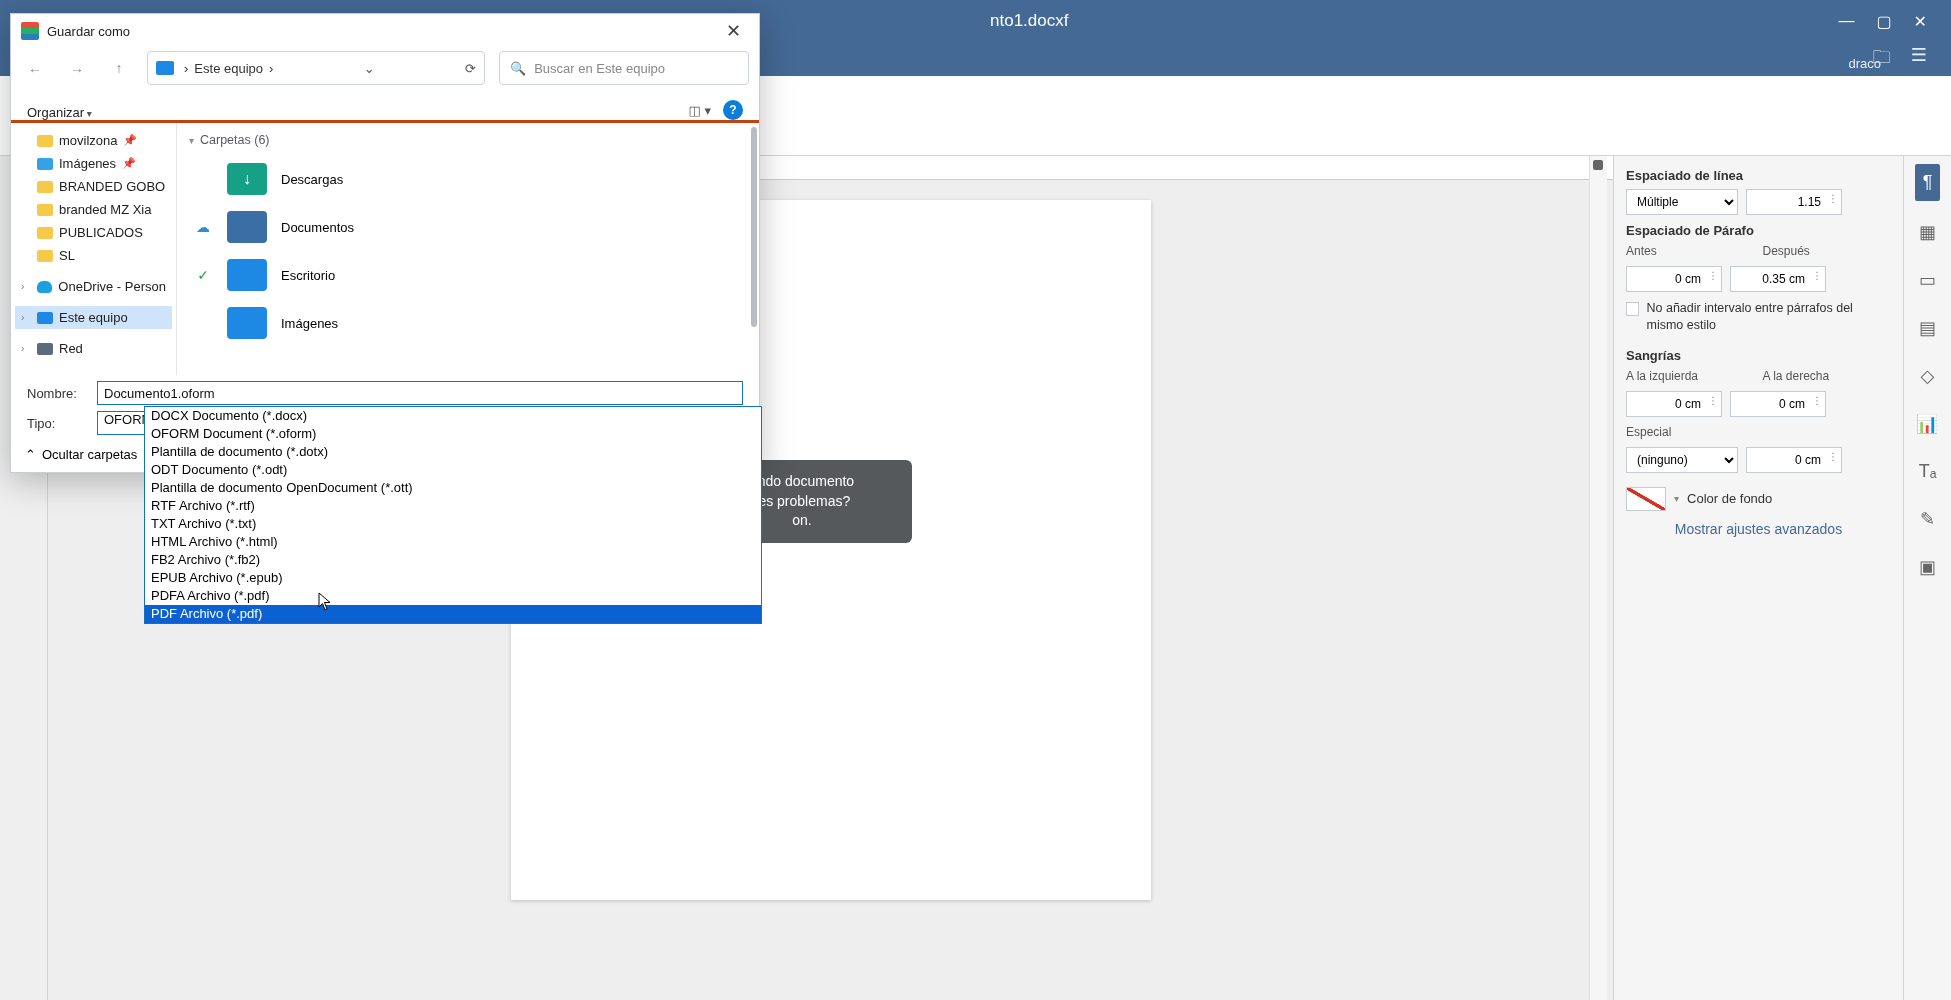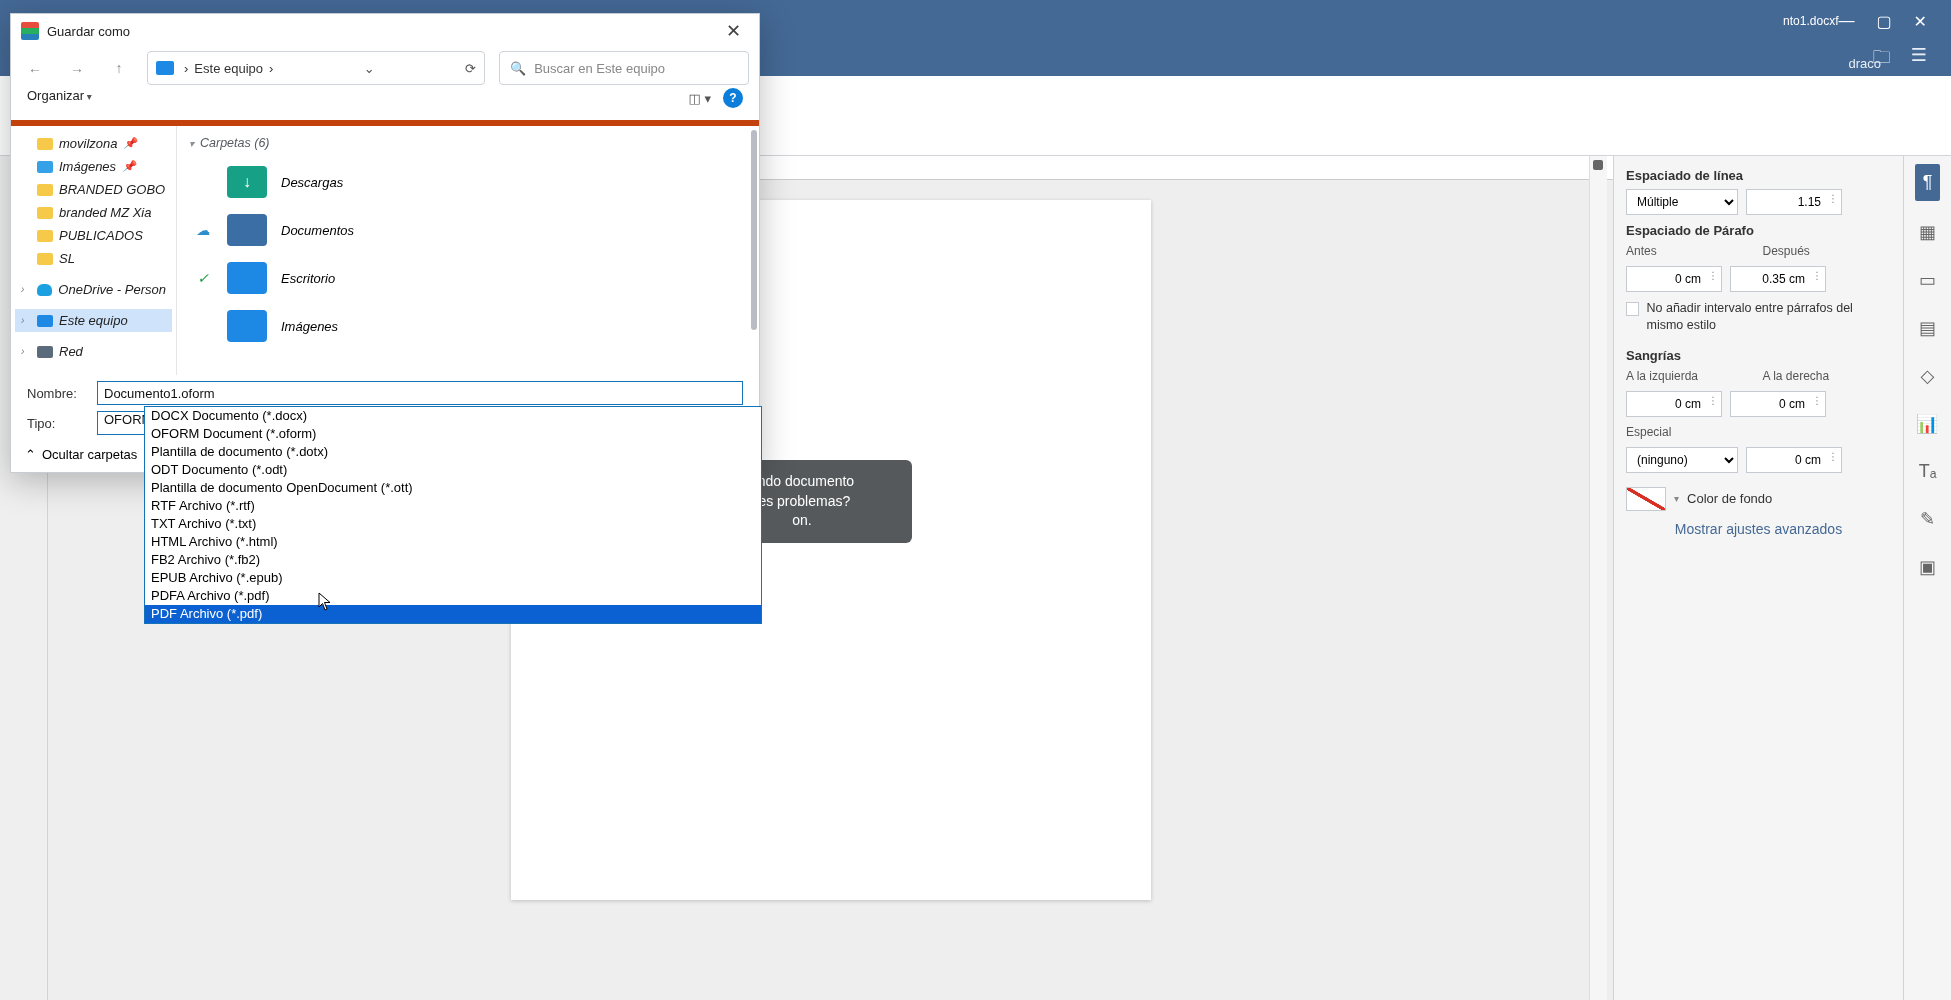--- a/index.html
+++ b/index.html
@@ -1,21 +1,21 @@
 <!DOCTYPE html>
 <html><head>
 <meta charset="utf-8">
 <style>
 * { margin: 0; padding: 0; box-sizing: border-box; font-family: "Segoe UI", Tahoma, sans-serif; }
 body { width: 1951px; height: 1000px; background: #fff; overflow: hidden; position: relative; font-size: 13px; }
 
 
 .app-window { position: absolute; inset: 0; background: #fff; }
 .app-titlebar { height: 42px; background: #446995; display: flex; align-items: center; justify-content: space-between; color: #fff; }
-.app-titlebar .title-center { flex: 1; text-align: right; font-size: 12px; }
+.app-titlebar .title-center { flex: 1; text-align: center; font-size: 17px; }
 .app-titlebar .win-ctrls { display: flex; gap: 22px; padding-right: 24px; font-size: 16px;}
 .app-titlebar .win-ctrls span { cursor: pointer; }
 .app-titlebar .left-pad { width: 220px; }
 
 .app-menubar { height: 34px; background: #446995; display: flex; align-items: center; padding: 0 14px; gap: 26px; color: #e8eef6; font-size: 14px; }
 .app-menubar .right-icons { margin-left: auto; display:flex; gap:20px; padding-right:10px;}
 .app-menubar .right-icons span { font-size:18px; cursor:pointer;}
 
 .app-ribbon { height: 80px; background: #fff; border-bottom: 1px solid #d0d4d8; display: flex; align-items: center; padding: 0 16px; gap: 40px; }
 .ribbon-item { display: flex; flex-direction: column; align-items: center; gap: 4px; padding: 6px 10px; font-size: 13px; color: #444; cursor:pointer;}
@@ -56,25 +56,25 @@
 .dialog { position: absolute; top: 13px; left: 10px; width: 750px; height: 460px; background: #ffffff; border: 1px solid #c8cdd4; box-shadow: 0 8px 32px rgba(0,0,0,0.25); display: flex; flex-direction: column; }
 .dialog-title { height: 34px; display: flex; align-items: center; padding: 0 10px; font-size: 13px; color: #222;}
 .dialog-title .icon { width: 18px; height: 18px; margin-right: 8px; background: linear-gradient(#e74c3c 33%, #27ae60 33% 66%, #2980b9 66%); border-radius:2px;}
 .dialog-title .close { margin-left: auto; font-size: 18px; color: #444; cursor: pointer; padding:4px 8px;}
 .dialog-nav { height: 40px; display: flex; align-items: center; gap: 14px; padding: 0 10px; }
 .navbtn { width: 28px; height: 28px; display:flex; align-items:center; justify-content:center; color:#888; border-radius:4px; cursor:pointer; font-size:14px;}
 .crumb-box { flex: 0 0 338px; height: 34px; border:1px solid #cfd4da; border-radius:4px; display:flex; align-items:center; padding:0 8px; font-size:13px; color:#333; gap:6px;}
 .crumb-box .pcicon { width:18px; height:14px; background:#1e88e5; border-radius:2px; display:inline-block; margin-right:4px;}
 .crumb-box .refresh { margin-left:auto; color:#555; cursor:pointer;}
 .search-box { flex:1; height: 34px; border:1px solid #cfd4da; border-radius:4px; display:flex; align-items:center; padding:0 10px; color:#888; font-size:13px; gap:8px;}
-.dialog-toolbar { height: 32px; display: flex; align-items: flex-start; padding: 0 16px; font-size: 13px; color: #222;}
+.dialog-toolbar { height: 32px; display: flex; align-items: flex-end; padding: 0 16px; font-size: 13px; color: #222;}
 .dialog-toolbar .right-tools { margin-left:auto; display:flex; gap:12px; align-items:center; color:#555;}
 .dialog-toolbar .right-tools .helpcircle { width:20px; height:20px; border-radius:50%; background:#0b7dda; color:#fff; display:flex; align-items:center; justify-content:center; font-size:12px; font-weight:bold;}
 .org-drop::after { content:" ▾"; font-size:10px; color:#555;}
-.dialog-body { flex: 1; display: flex; border-top:6px solid #c2410c;font-style:italic; }
+.dialog-body { flex: 1; display: flex; border-top:3px solid #c2410c; }
 .tree { width: 166px; border-right: 1px solid #e4e6ea; padding: 6px 4px; font-size: 13px; color: #222; overflow:hidden;}
 .tree-item { display:flex; align-items:center; gap:6px; padding:4px 6px; white-space:nowrap; cursor:pointer;}
 .tree-item.selected { background:#cfe4fb;}
 .tree-item .folder-ico { width:16px; height:12px; background:#f7c948; border-radius:2px;}
 .tree-item .pic-ico { width:16px; height:12px; background:#35a2e8; border-radius:2px;}
 .tree-item .cloud-ico { width:16px; height:12px; background:#1ba1e2; border-radius:6px 6px 4px 4px;}
 .tree-item .pc-ico { width:16px; height:12px; background:#1e88e5; border-radius:2px;}
 .tree-item .pin { color:#7a7e85; font-size:11px;}
 .tree-item .chev { color:#7a7e85; font-size:10px; width:10px;}
 .folders-panel { flex:1; padding: 6px 12px; position:relative;}

